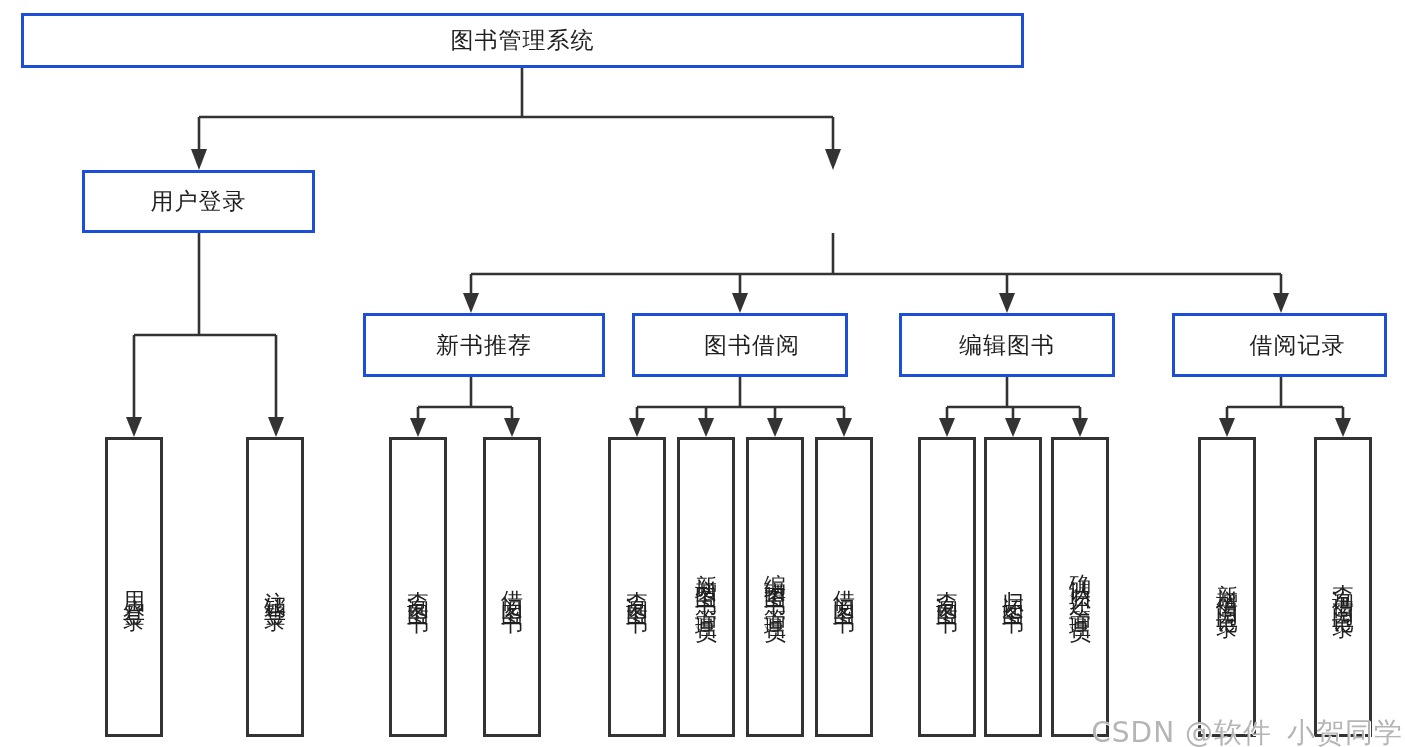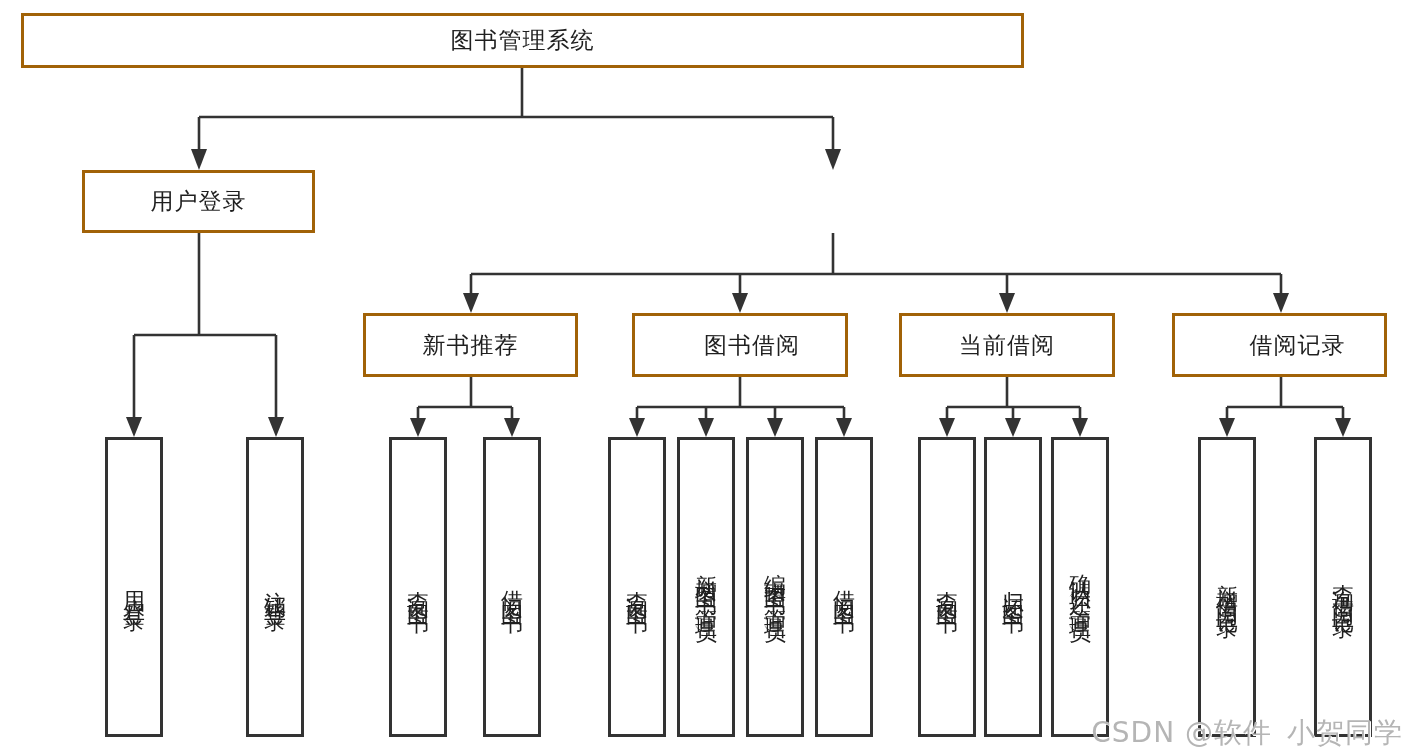--- a/index.html
+++ b/index.html
@@ -18,21 +18,21 @@
   #wires {
     position: absolute;
     left: 0;
     top: 0;
     pointer-events: none;
   }
   .node {
     position: absolute;
     box-sizing: border-box;
     background: #ffffff;
-    border: 3px solid #a16207;
+    border: 3px solid #1d4ed8;
     display: flex;
     align-items: center;
     justify-content: center;
     color: #1f1f1f;
     font-size: 23px;
     letter-spacing: 1px;
     white-space: nowrap;
   }
   .leaf {
     position: absolute;
@@ -52,21 +52,21 @@
     text-orientation: mixed;
     font-size: 22px;
     letter-spacing: 7px;
     line-height: 1;
     white-space: nowrap;
   }
   
   .n-root        { left: 21px;   top: 13px;  width: 1003px; height: 55px; }
   .n-user-login  { left: 82px;   top: 170px; width: 233px;  height: 63px; }
   .n-book-mgmt   { left: 714px;  top: 170px; width: 238px;  height: 63px; }
-  .n-new-book    { left: 363px;  top: 313px; width: 215px;  height: 64px; }
+  .n-new-book    { left: 363px;  top: 313px; width: 242px;  height: 64px; }
   .n-borrowing   { left: 632px;  top: 313px; width: 216px;  height: 64px; padding-left: 24px; }
   .n-current     { left: 899px;  top: 313px; width: 216px;  height: 64px; }
   .n-records     { left: 1172px; top: 313px; width: 215px;  height: 64px; padding-left: 36px; }
   
   .l1  { left: 105px; }
   .l2  { left: 246px; }
   .l3  { left: 389px; }
   .l4  { left: 483px; }
   .l5  { left: 608px; }
   .l6  { left: 677px; }
@@ -162,21 +162,21 @@
       <polygon points="1335,418 1351,418 1343,437"></polygon>
     </g>
   </svg>
 
   <div class="node n-root">图书管理系统</div>
 
   <div class="node n-user-login">用户登录</div>
 
   <div class="node n-new-book">新书推荐</div>
   <div class="node n-borrowing">图书借阅</div>
-  <div class="node n-current">当前借阅</div>
+  <div class="node n-current">编辑图书</div>
   <div class="node n-records">借阅记录</div>
 
   <div class="leaf l1">
     <span class="vtext">用户登录</span>
   </div>
   <div class="leaf l2">
     <span class="vtext">注销登录</span>
   </div>
 
   <div class="leaf l3">

